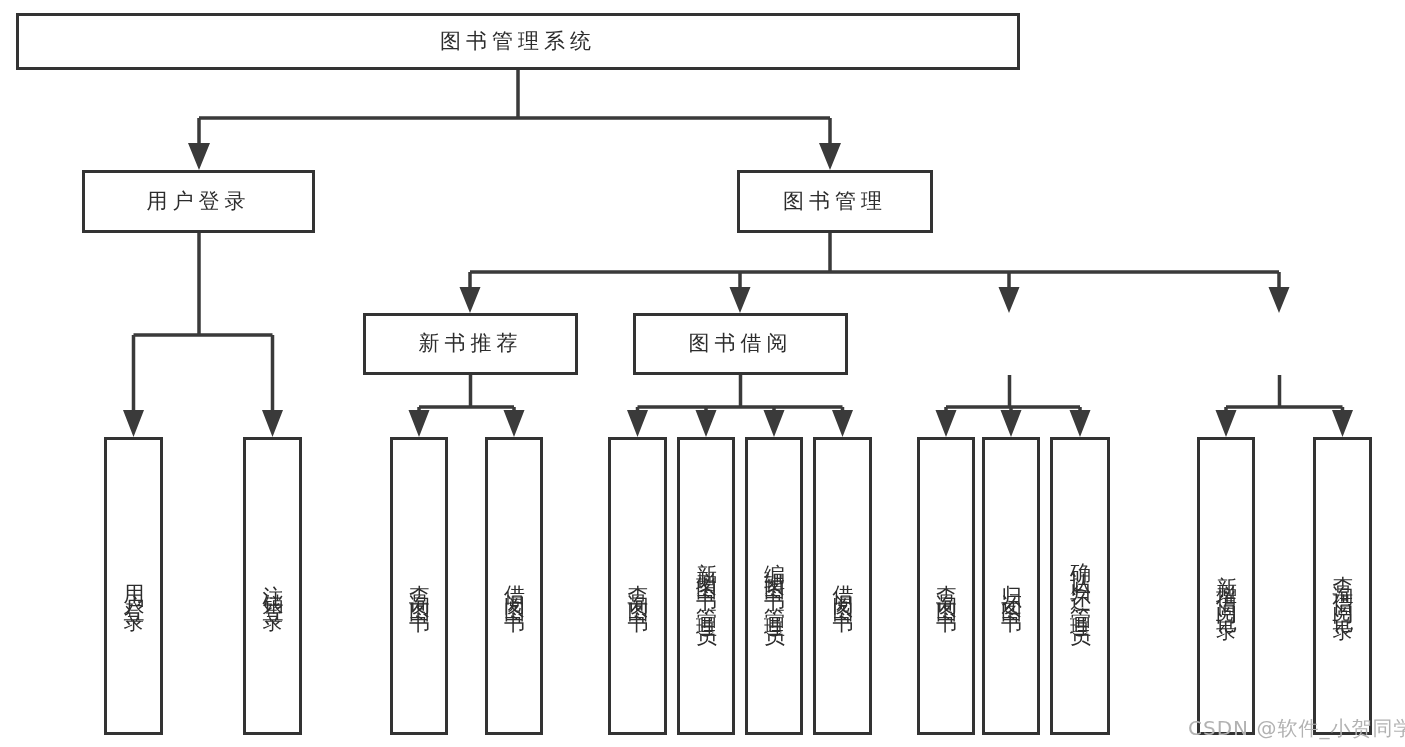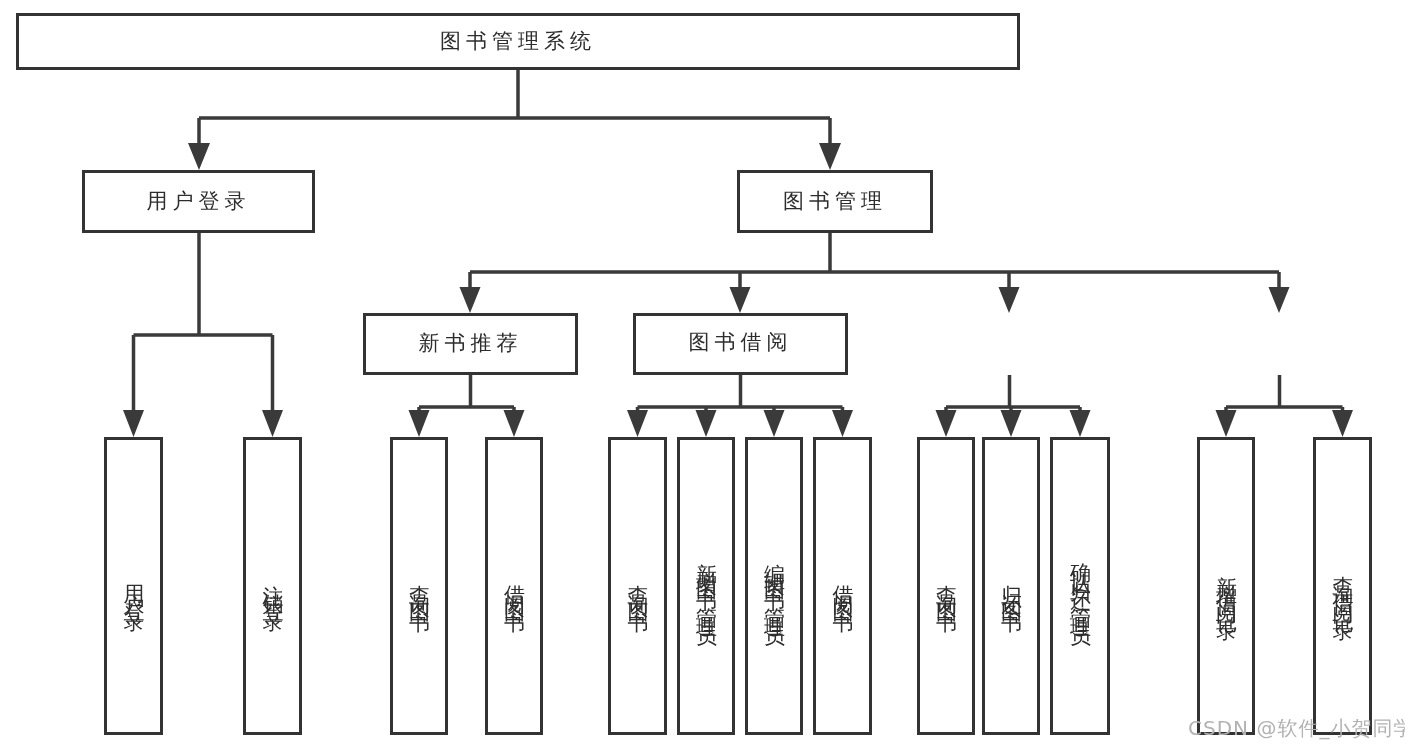--- a/index.html
+++ b/index.html
@@ -95,21 +95,21 @@
       M1215.5 410 L1236.5 410 L1226 437 Z
       M1332 410 L1353 410 L1342.5 437 Z"></path>
   </svg>
 
   <div class="node" style="left:16px;top:13px;width:1004px;height:57px;">图书管理系统</div>
 
   <div class="node" style="left:82px;top:170px;width:233px;height:63px;">用户登录</div>
   <div class="node" style="left:713px;top:170px;width:196px;height:63px;margin-left:24px;">图书管理</div>
 
   <div class="node" style="left:363px;top:313px;width:215px;height:62px;">新书推荐</div>
-  <div class="node" style="left:633px;top:313px;width:215px;height:62px;font-family:Liberation Mono, monospace;">图书借阅</div>
+  <div class="node" style="left:633px;top:313px;width:215px;height:62px;">图书借阅</div>
 
   <div class="node leaf" style="left:104px;top:437px;width:59px;height:298px;">用户登录</div>
   <div class="node leaf" style="left:243px;top:437px;width:59px;height:298px;">注销登录</div>
 
   <div class="node leaf" style="left:390px;top:437px;width:58px;height:298px;">查询图书</div>
   <div class="node leaf" style="left:485px;top:437px;width:58px;height:298px;">借阅图书</div>
 
   <div class="node leaf" style="left:608px;top:437px;width:59px;height:298px;">查询图书</div>
   <div class="node leaf" style="left:677px;top:437px;width:58px;height:298px;">新增图书（管理员）</div>
   <div class="node leaf" style="left:745px;top:437px;width:58px;height:298px;">编辑图书（管理员）</div>

